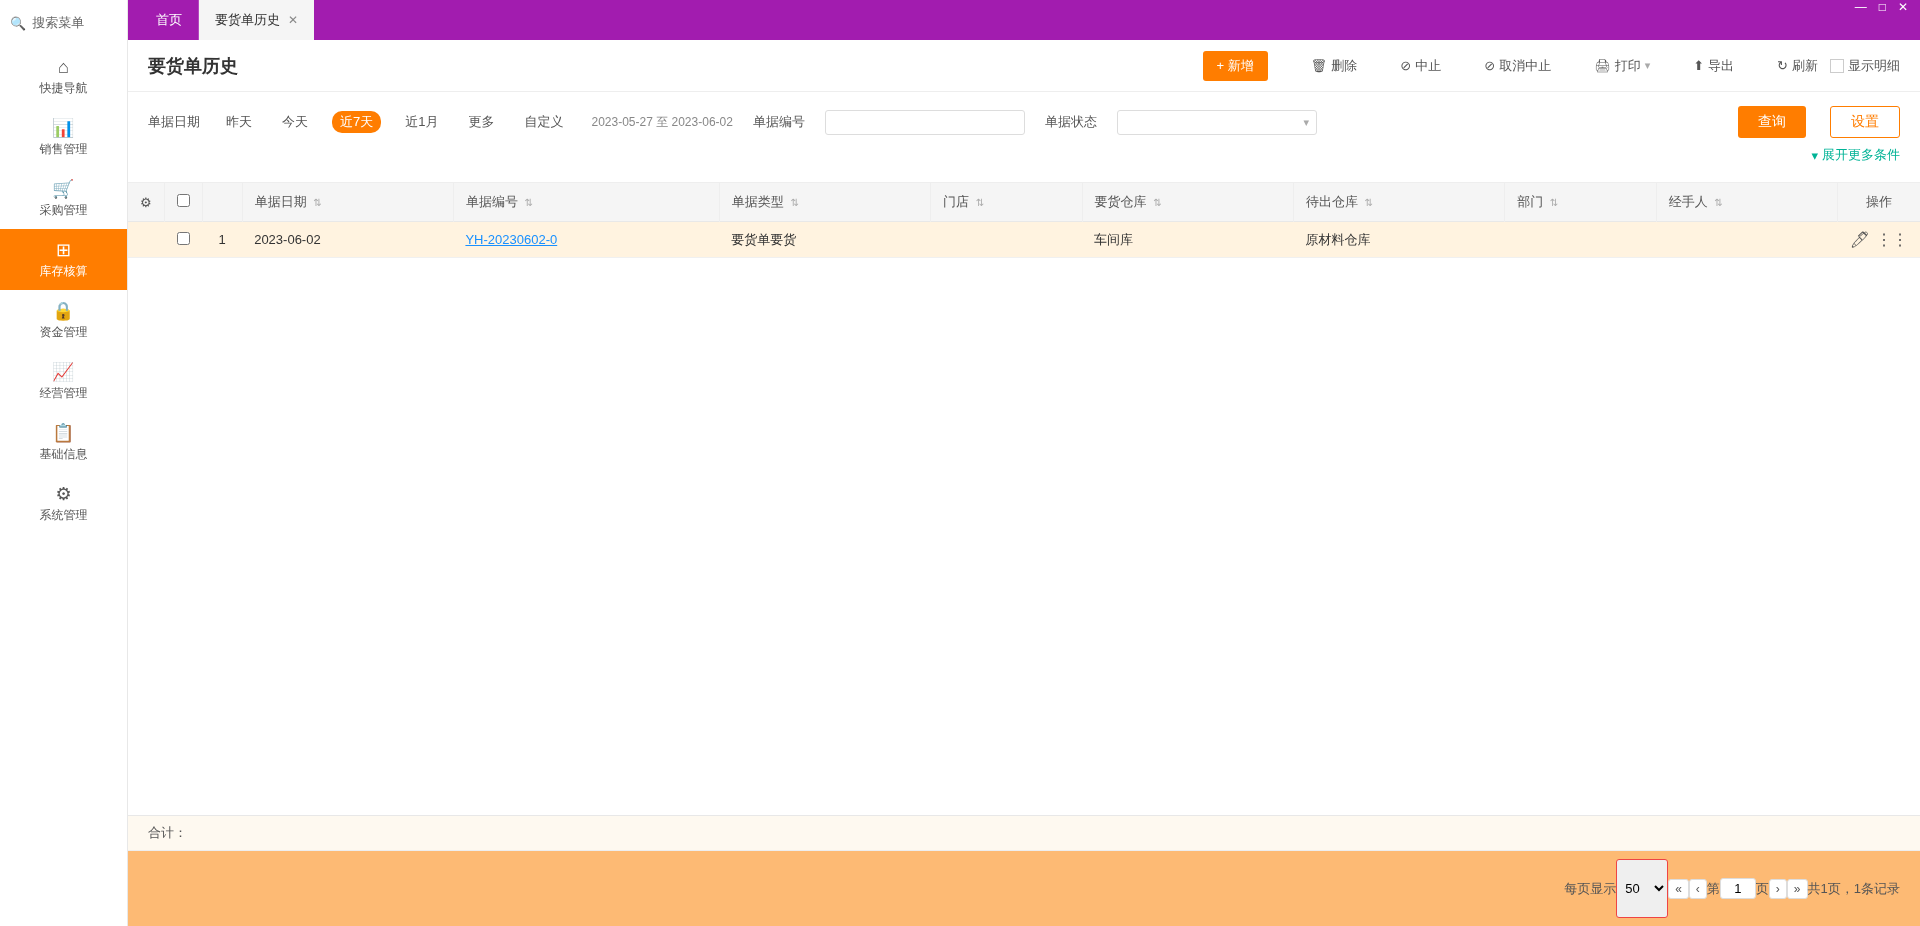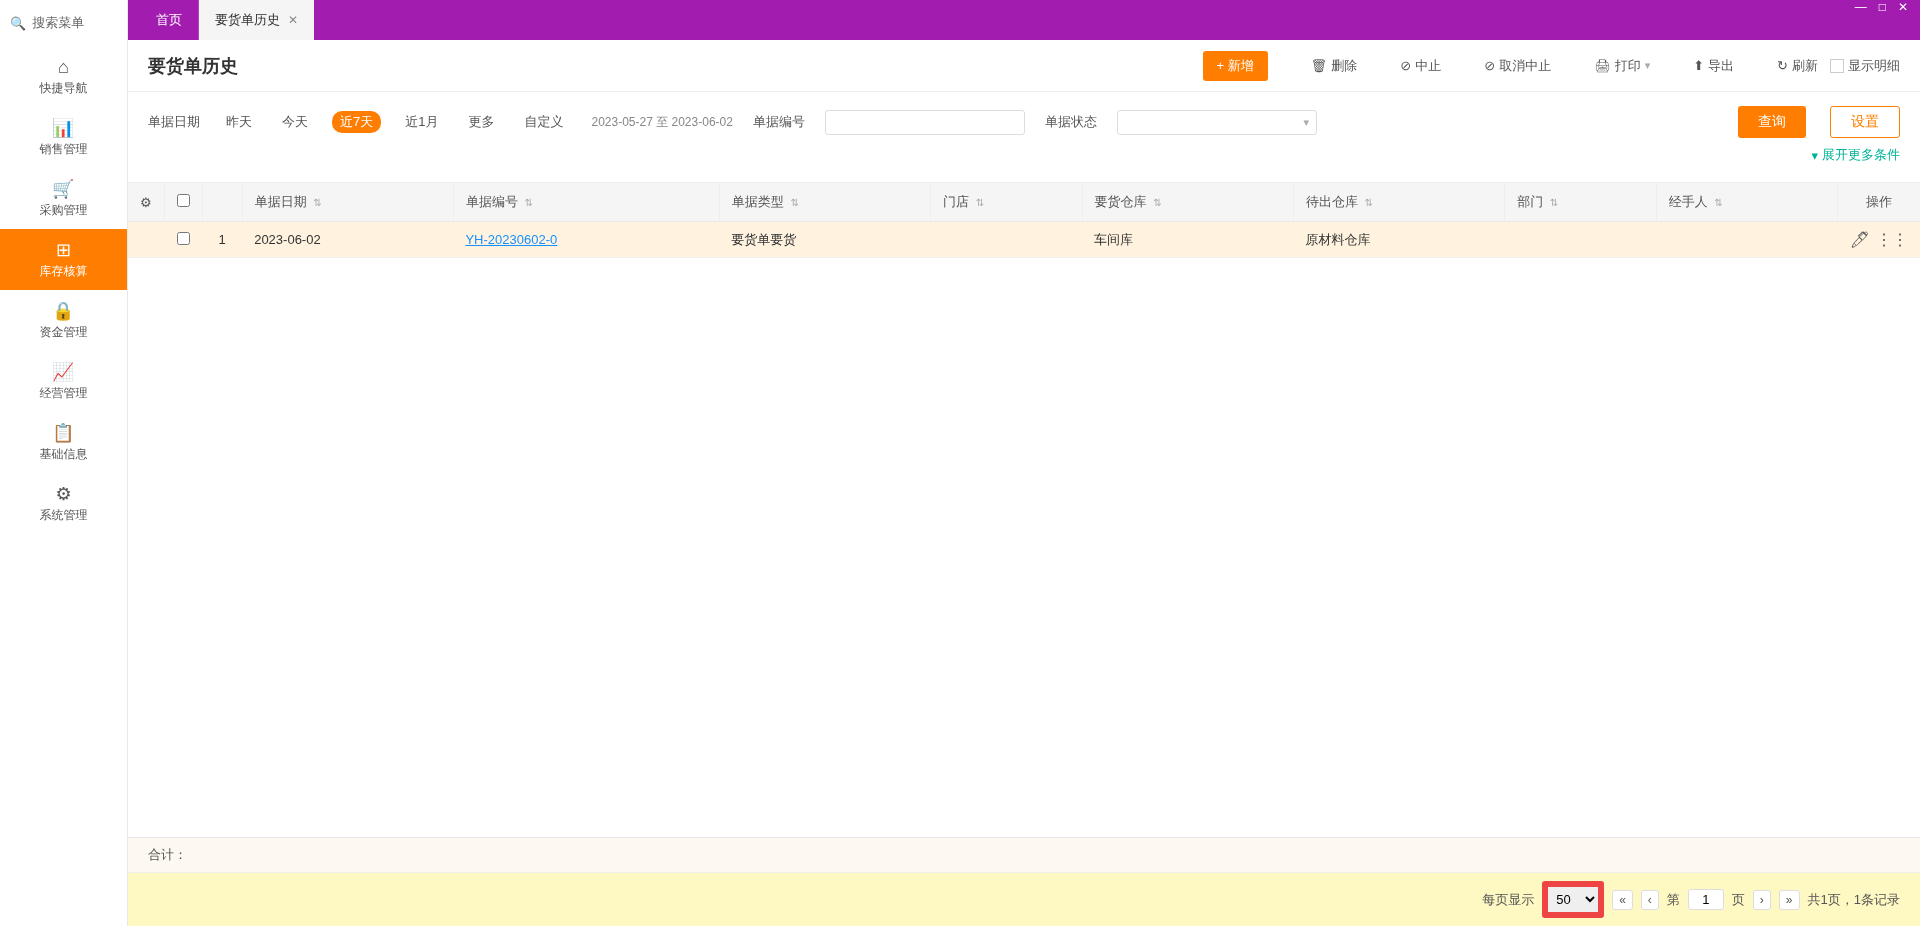--- a/index.html
+++ b/index.html
@@ -289,35 +289,35 @@
       background: #fef9f0;
       border-top: 1px solid #e8e8e8;
       padding: 8px 20px;
       font-size: 13px;
       color: #555;
       flex-shrink: 0;
     }
 
     
     .pagination-bar {
-      background: #fef9c3;
+      background: #fdba74;
       border-top: 1px solid #eee;
       padding: 8px 20px;
       display: flex;
       align-items: center;
       justify-content: flex-end;
-      gap: 8px;
+      gap: 0;
       font-size: 13px;
       color: #555;
       flex-shrink: 0;
     }
     .page-size-select {
-      border: 6px solid #ef4444;
-      border-radius: 3px;
-      padding: 4px 4px;
+      border: 1px solid #ef4444;
+      border-radius: 3px;
+      padding: 20px 4px;
       font-size: 13px;
       outline: none;
     }
     .page-btn {
       cursor: pointer;
       color: #555;
       padding: 2px 6px;
       border: 1px solid #ddd;
       border-radius: 3px;
       background: #fff;

